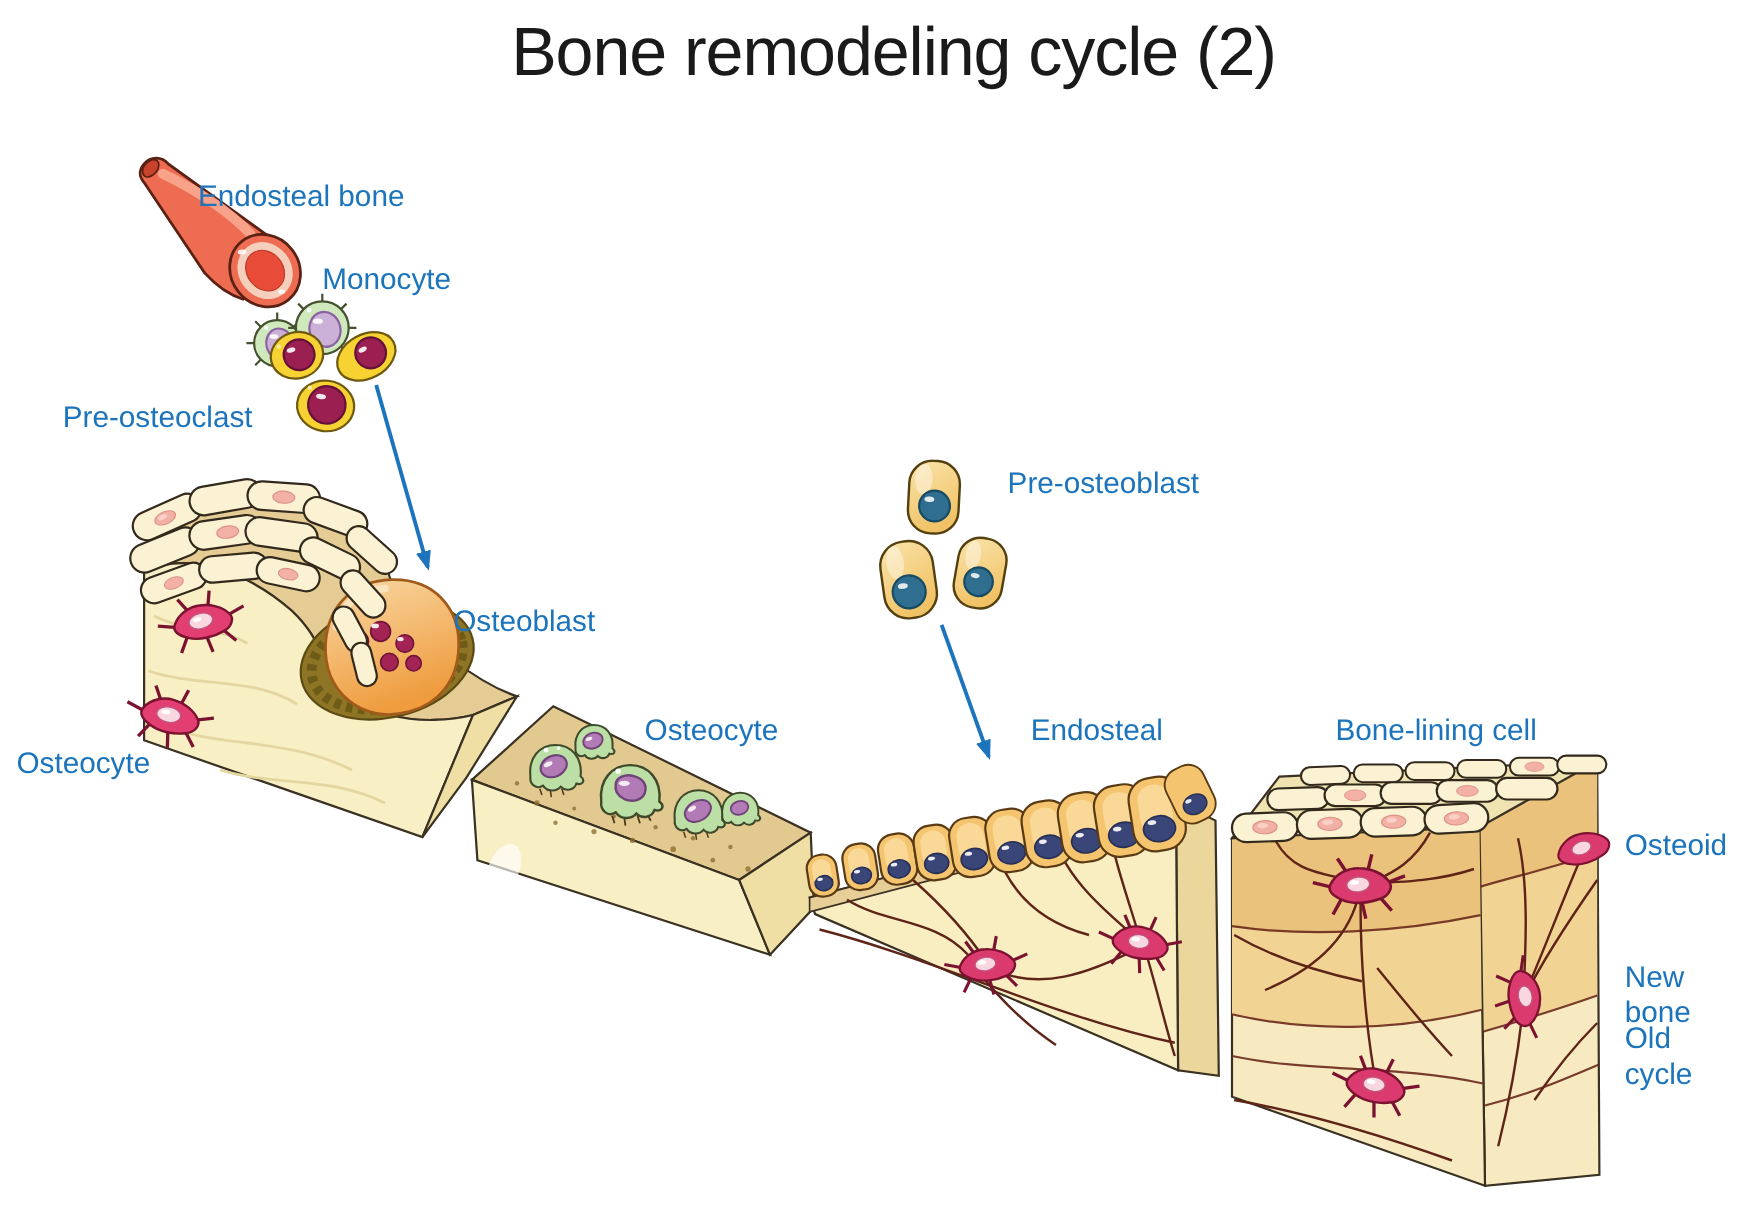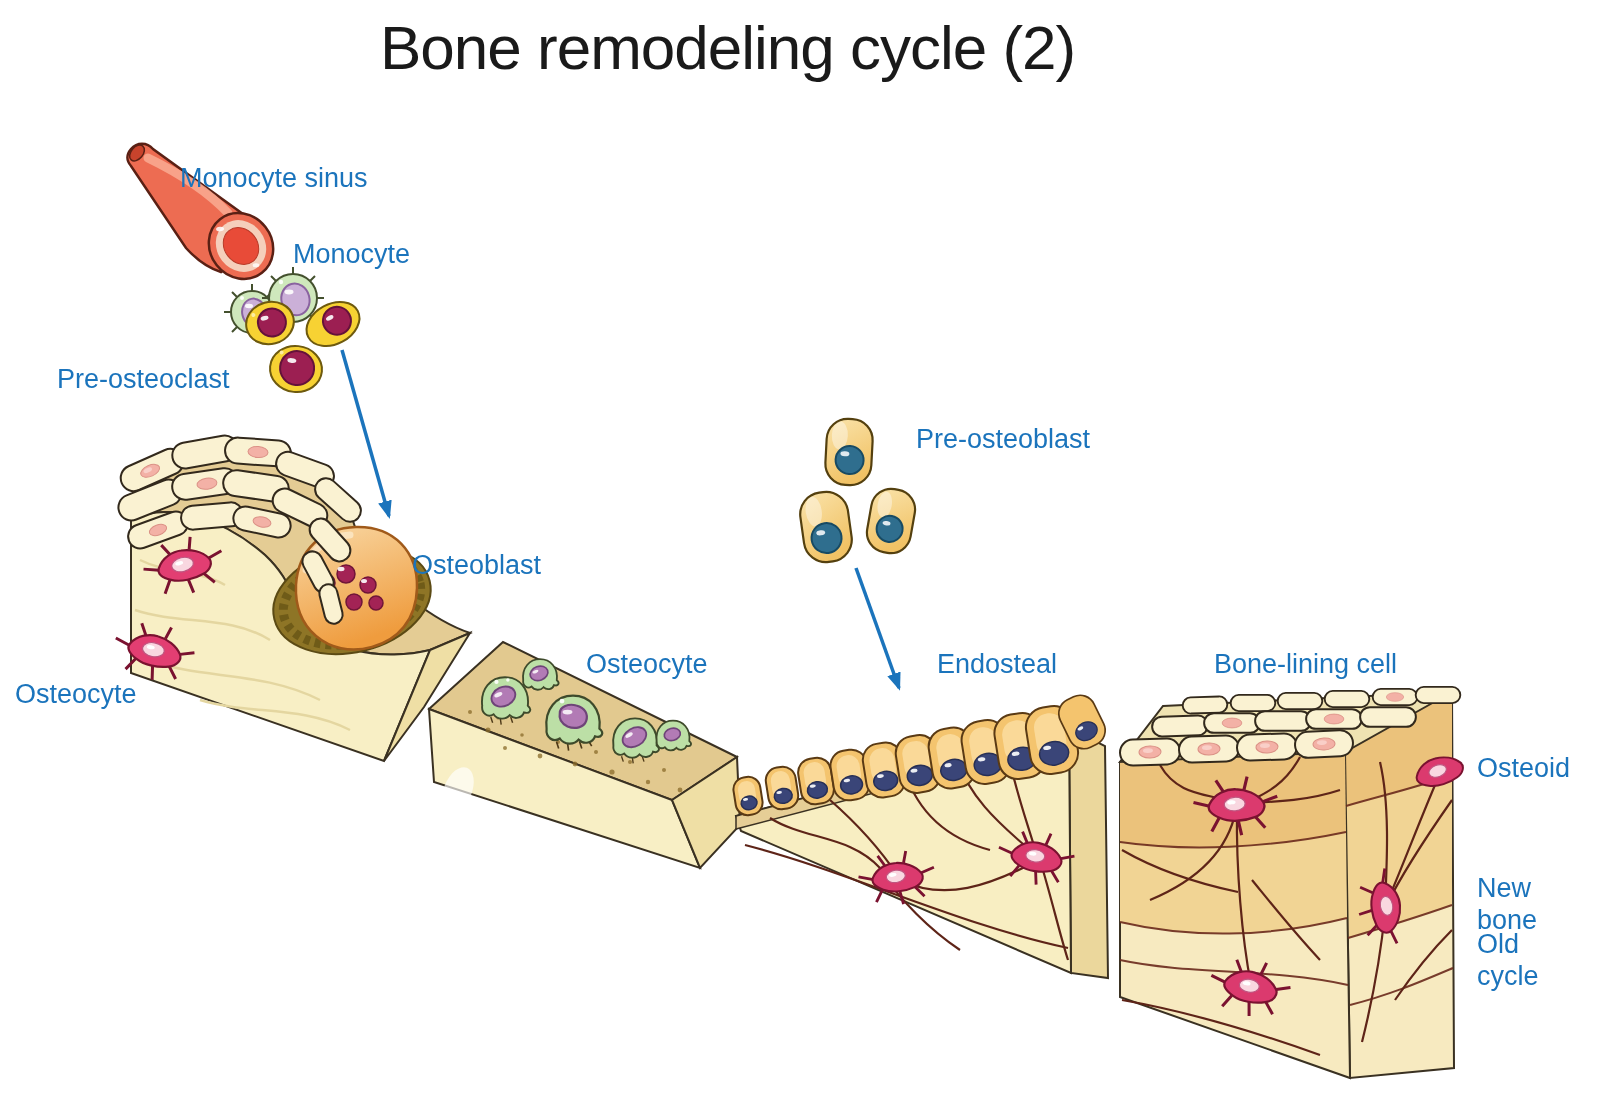--- a/index.html
+++ b/index.html
@@ -1,21 +1,21 @@
 <!DOCTYPE html>
 <html><head>
 <meta charset="utf-8">
 <style>
   html,body{margin:0;padding:0;background:#ffffff;}
   .canvas{
     position:relative;width:1600px;height:1105px;background:#ffffff;
     font-family:"Liberation Sans", sans-serif;overflow:hidden;
   }
   .title{
-    position:absolute;left:380px;top:12px;width:780px;text-align:left;
+    position:absolute;left:380px;top:12px;width:780px;text-align:right;
     font-size:62px;font-weight:400;letter-spacing:-1px;color:#1a1a1a;
     font-family:"Liberation Sans", sans-serif;
   }
   .label{
     position:absolute;font-size:27px;line-height:32px;color:#1B74BC;
     white-space:nowrap;
   }
   .label.wrap{white-space:normal;width:92px;}
   svg{position:absolute;left:0;top:0;}
 </style>
@@ -485,21 +485,21 @@
         <ellipse cx="-4" cy="3" rx="4" ry="2.2" fill="#ffffff" opacity=".85"></ellipse>
       </g>
     </g>
 
     <path d="M342,350 L389,516" stroke="#1B74BC" stroke-width="3.5" fill="none" marker-end="url(#ah)"></path>
     <path d="M856,568 L899,688" stroke="#1B74BC" stroke-width="3.5" fill="none" marker-end="url(#ah)"></path>
   </svg>
 
   <div class="title">Bone remodeling cycle (2)</div>
 
-  <div class="label" style="left:180px;top:162px">Monocyte sinus</div>
+  <div class="label" style="left:180px;top:162px">Endosteal bone</div>
   <div class="label" style="left:293px;top:238px">Monocyte</div>
   <div class="label" style="left:57px;top:363px">Pre-osteoclast</div>
   <div class="label" style="left:412px;top:549px">Osteoblast</div>
   <div class="label" style="left:15px;top:678px">Osteocyte</div>
   <div class="label" style="left:586px;top:648px">Osteocyte</div>
   <div class="label" style="left:916px;top:423px">Pre-osteoblast</div>
   <div class="label" style="left:937px;top:648px">Endosteal</div>
   <div class="label" style="left:1214px;top:648px">Bone-lining cell</div>
   <div class="label" style="left:1477px;top:752px">Osteoid</div>
   <div class="label wrap" style="left:1477px;top:872px">New bone</div>

